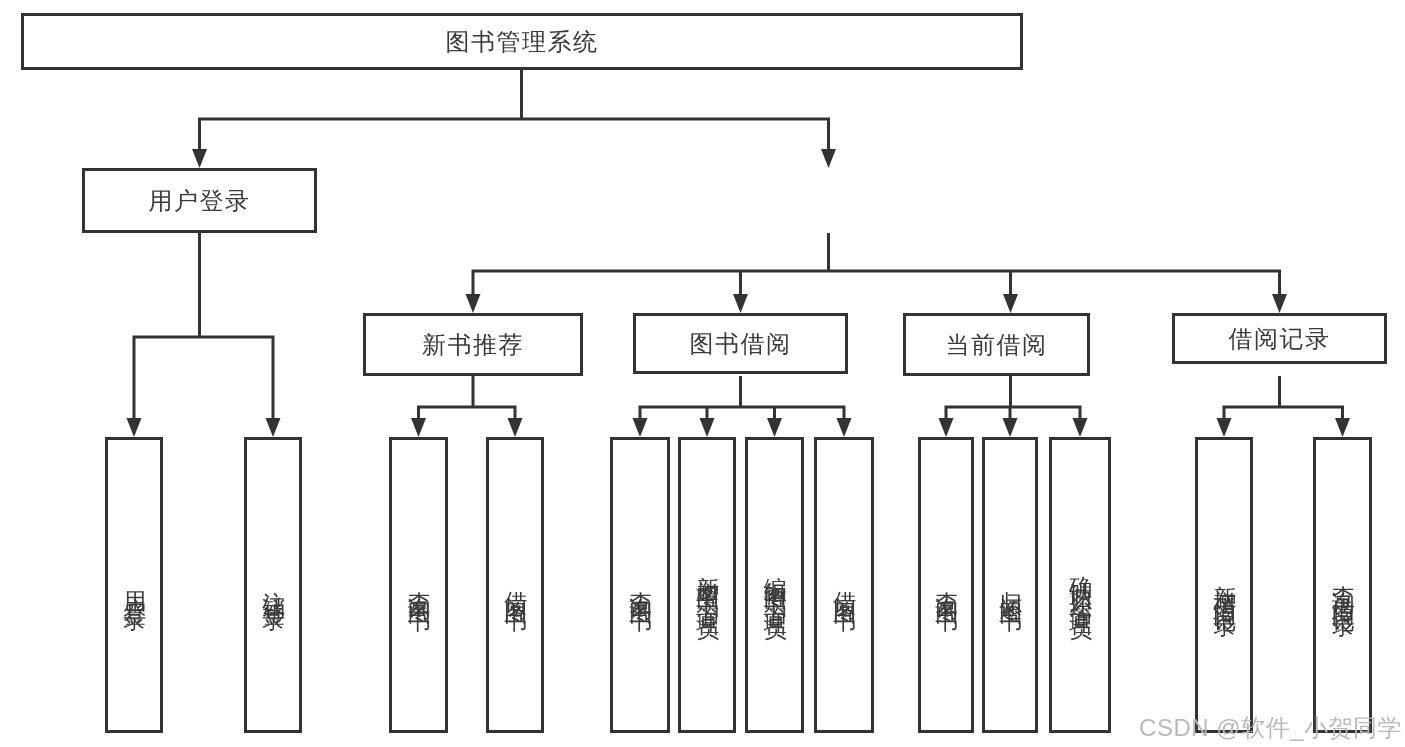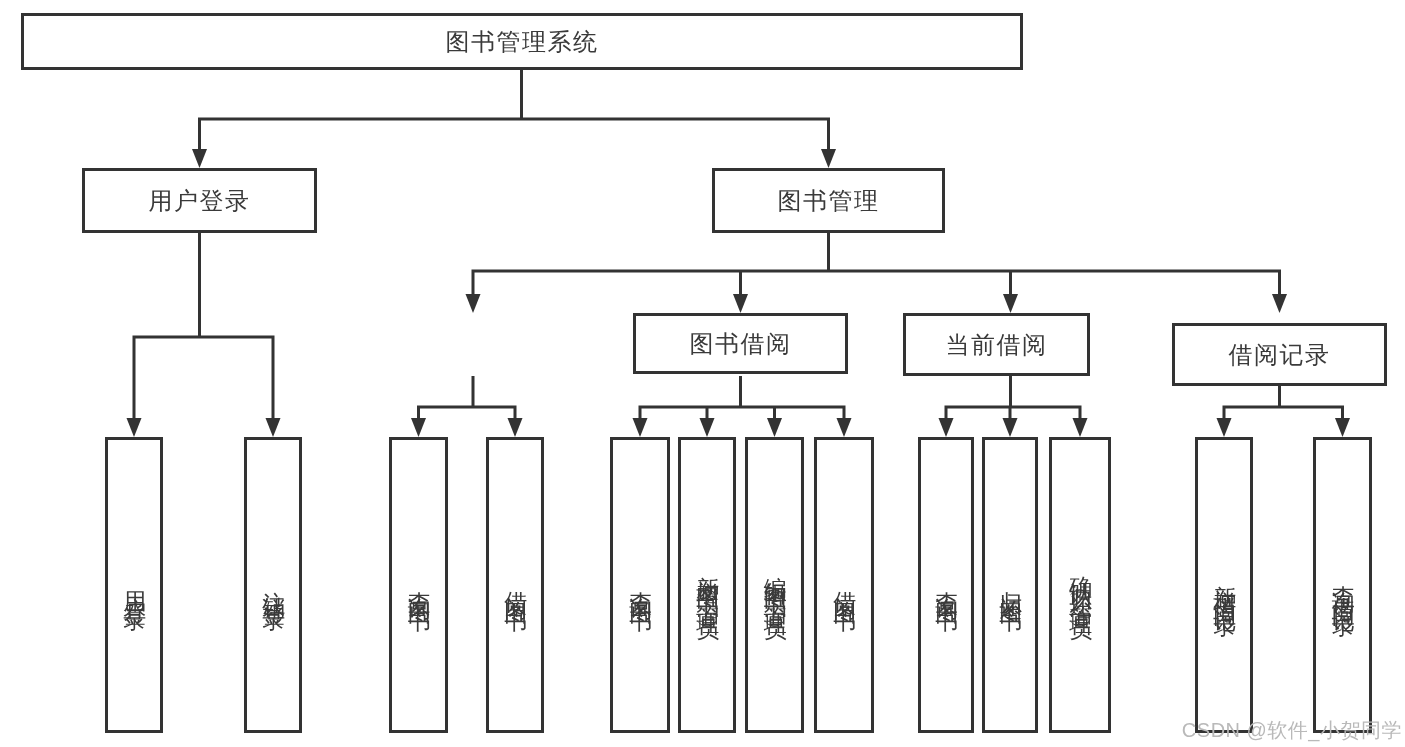--- a/index.html
+++ b/index.html
@@ -4,21 +4,21 @@
 <style>
   html,body{margin:0;padding:0;background:#ffffff;}
   .stage{position:relative;width:1405px;height:747px;background:#ffffff;overflow:hidden;
          font-family:"Liberation Sans",sans-serif;}
   .wires{position:absolute;left:0;top:0;}
   .box{position:absolute;box-sizing:border-box;border:3px solid #333333;background:#ffffff;
        display:flex;align-items:center;justify-content:center;color:#3a3a3a;}
   .hbox{font-size:24px;letter-spacing:1.5px;}
   .vbox span{writing-mode:vertical-rl;text-orientation:mixed;font-size:23px;letter-spacing:6px;
              line-height:1.15;font-family:"Liberation Serif",serif;}
-  .watermark{position:absolute;right:3px;bottom:3px;font-size:20px;color:#b9b9b9;
+  .watermark{position:absolute;right:3px;bottom:3px;font-size:24px;color:#b9b9b9;
              letter-spacing:0.5px;z-index:5;}
 </style>
 </head>
 <body>
 
 <div class="stage">
 
   <svg class="wires" width="1405" height="747" viewBox="0 0 1405 747">
     <g stroke="#333333" stroke-width="3" fill="none">
       <path d="
@@ -53,31 +53,31 @@
     </g>
   </svg>
 
   <div class="box hbox" style="left:21px;top:13px;width:1002px;height:57px">
     <span>图书管理系统</span>
   </div>
 
   <div class="box hbox" style="left:82px;top:168px;width:235px;height:65px">
     <span>用户登录</span>
   </div>
-  <div class="box hbox" style="left:712px;top:168px;width:233px;height:65px">
-    <span>图书管理</span>
+
+  <div class="box hbox" style="left:363px;top:313px;width:220px;height:63px">
+    <span>新书推荐</span>
   </div>
-
   <div class="box hbox" style="left:633px;top:313px;width:215px;height:61px">
     <span>图书借阅</span>
   </div>
   <div class="box hbox" style="left:903px;top:313px;width:187px;height:63px">
     <span>当前借阅</span>
   </div>
-  <div class="box hbox" style="left:1172px;top:323px;width:215px;height:63px">
+  <div class="box hbox" style="left:1172px;top:313px;width:215px;height:51px">
     <span>借阅记录</span>
   </div>
 
   <div class="box vbox" style="left:105px;top:437px;width:58px;height:296px">
     <span>用户登录</span>
   </div>
   <div class="box vbox" style="left:244px;top:437px;width:58px;height:296px">
     <span>注销登录</span>
   </div>
 

